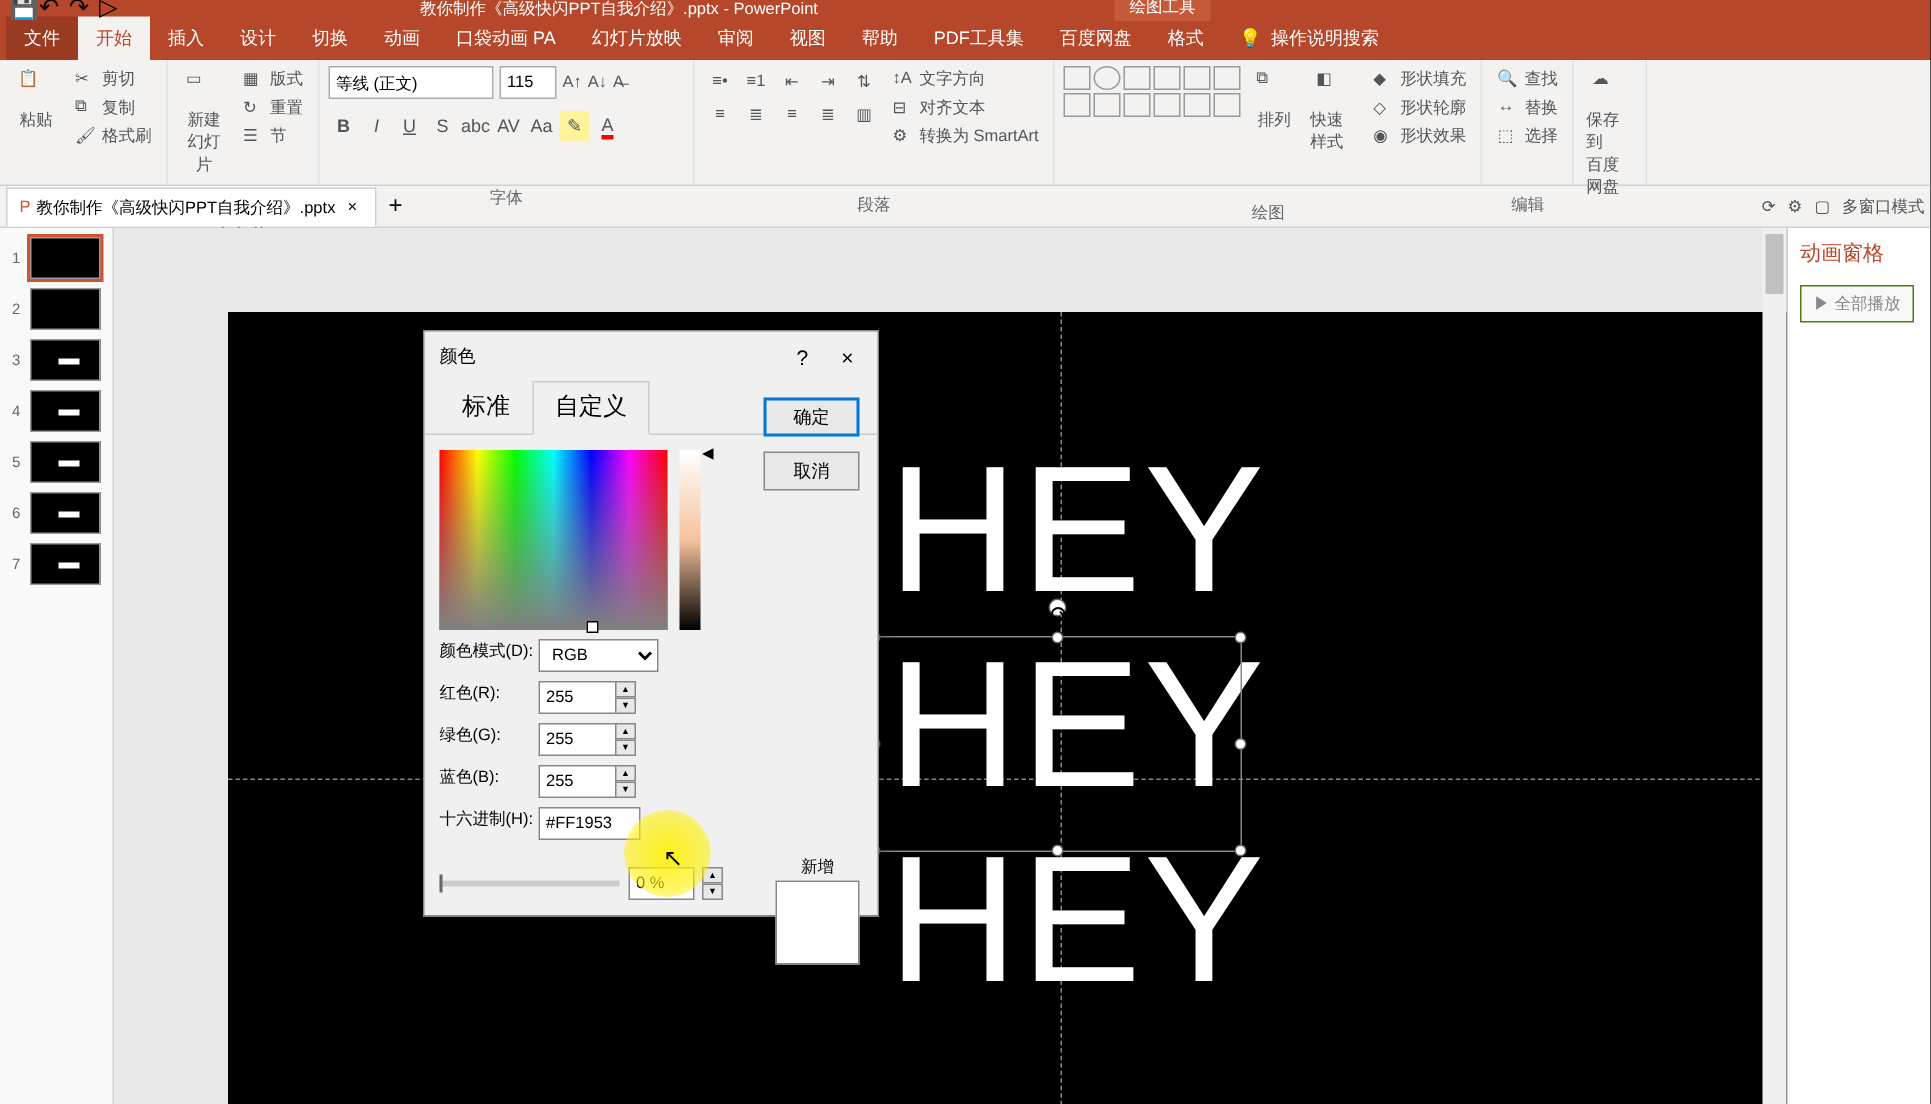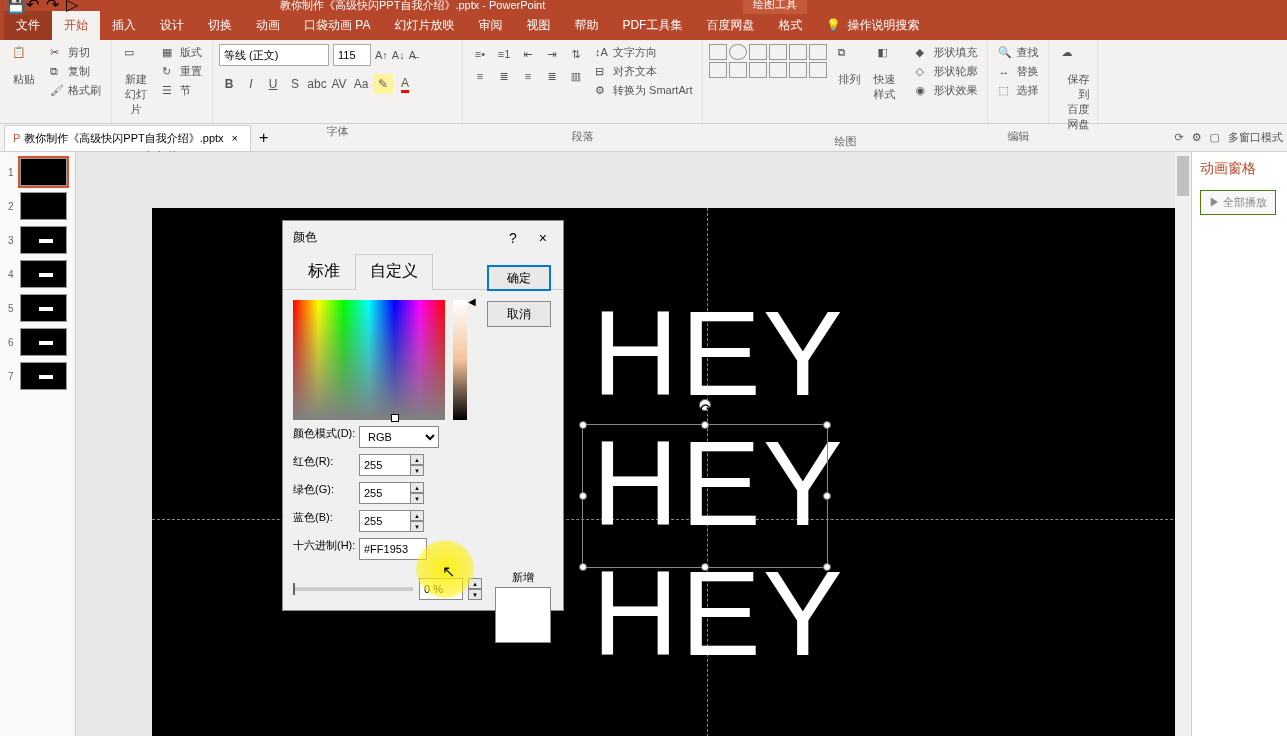--- a/index.html
+++ b/index.html
@@ -67,21 +67,21 @@
 .handle { position: absolute; width: 8px; height: 8px; background: #fff; border: 1px solid #666; border-radius: 50%; }
 .rot-handle { position: absolute; width: 12px; height: 12px; border: 1px solid #666; border-radius: 50%; background: #fff; }
 .scrollbar-v { position: absolute; right: 0; top: 0; bottom: 0; width: 16px; background: #f0f0f0; }
 .scrollbar-v .sb-thumb { position: absolute; top: 4px; left: 2px; right: 2px; height: 40px; background: #c0c0c0; }
 
 .side-pane { width: 96px; background: #fff; border-left: 1px solid #d0d0d0; padding: 8px; font-size: 12px; }
 .side-pane-title { color: #b7472a; font-size: 14px; margin-bottom: 12px; }
 .side-pane-btn { border: 1px solid #4d7c0f; padding: 4px 8px; font-size: 11px; color: #888; background: #f8f8f8; cursor: pointer; }
 
 
-.dialog { position: absolute; left: 282px; top: 220px; width: 282px; background: #f0f0f0; border: 1px solid #888; box-shadow: 2px 2px 8px rgba(0,0,0,0.3); font-size: 12px; }
+.dialog { position: absolute; left: 282px; top: 220px; width: 304px; background: #f0f0f0; border: 1px solid #888; box-shadow: 2px 2px 8px rgba(0,0,0,0.3); font-size: 12px; }
 .dlg-title { display: flex; justify-content: space-between; align-items: center; padding: 8px 10px; }
 .dlg-title .t { font-size: 12px; }
 .dlg-title .btns { display: flex; gap: 10px; }
 .dlg-title .help, .dlg-title .close { cursor: pointer; font-size: 14px; padding: 0 6px; }
 .dlg-tabs { display: flex; padding: 0 10px; border-bottom: 1px solid #ccc; }
 .dlg-tab { padding: 6px 14px; border: 1px solid transparent; cursor: pointer; font-size: 16px; }
 .dlg-tab.active { background: #f0f0f0; border: 1px solid #ccc; border-bottom: 1px solid #f0f0f0; margin-bottom: -1px; }
 .dlg-body { padding: 10px; position: relative; }
 .dlg-buttons { position: absolute; right: 12px; top: 44px; display: flex; flex-direction: column; gap: 10px; }
 .dlg-btn { width: 64px; height: 26px; border: 1px solid #888; background: #e8e8e8; cursor: pointer; font-size: 12px; }
@@ -322,21 +322,21 @@
           </div>
       </div>
     </div>
     <div class="group-label">编辑</div>
   </div>
 
   <div class="group">
     <div class="group-content">
       <div class="big-btn">
         <div class="icon">☁</div>
-        <span style="white-space:pre-line;text-align:right;">保存到
+        <span style="white-space:pre-line;text-align:left;">保存到
 百度网盘</span>
       </div>
     </div>
     <div class="group-label">保存</div>
   </div>
 </div>
 
 <div class="doc-tabs">
   <div style="display:flex;">
     <div class="doc-tab">

